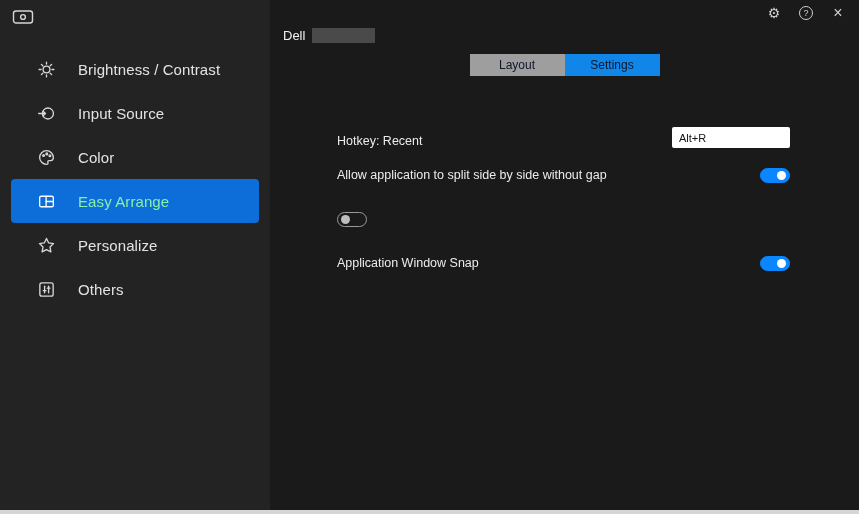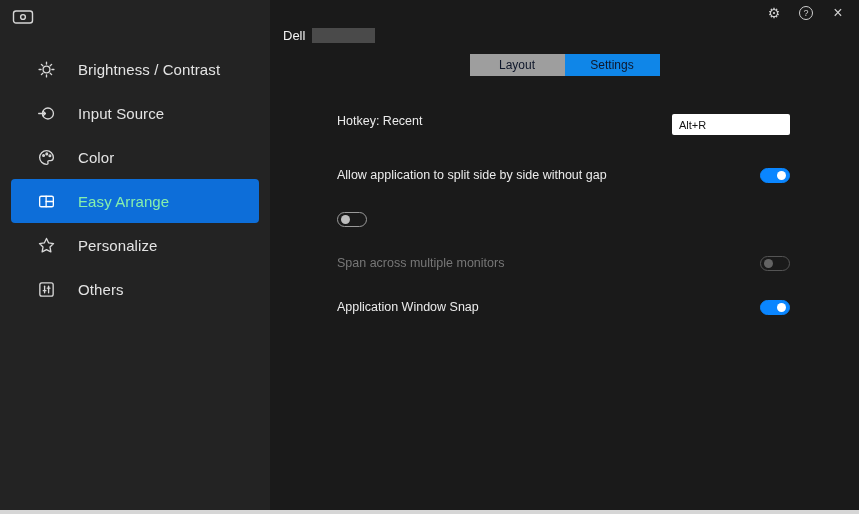--- a/index.html
+++ b/index.html
@@ -29,21 +29,21 @@
   .monitor-name{font-size:13px;color:#f2f2f2}
   .monitor-redacted{width:63px;height:15px;background:#4a4a4a}
 
   .tabs{margin-top:11px;display:flex;justify-content:center}
   .tab{width:95px;height:22px;font-size:12px;display:flex;align-items:center;justify-content:center;cursor:default}
   .tab.inactive{background:var(--tab_inactive_bg,#9e9e9e);color:#0f172a}
   .tab.active{background:var(--tab_active_bg,#0f86e8);color:#0f172a}
 
   
   .settings{margin:38px 69px 0 67px}
-  .hotkey-row{height:34px;display:flex;align-items:flex-start;justify-content:space-between}
+  .hotkey-row{height:34px;display:flex;align-items:flex-end;justify-content:space-between}
   .setting-label{font-size:12.5px;color:#ebebeb}
   .setting-label.disabled{color:#777}
   .hotkey-input{width:118px;height:21px;background:#fff;border:none;border-radius:2px;color:#141414;font-size:11px;font-family:Liberation Sans, sans-serif;padding:0 7px;outline:none}
   .rows{margin-top:5px}
   .setting-row{height:44px;display:flex;align-items:center;justify-content:space-between}
 
   
   .toggle{position:relative;width:30px;height:15px;border-radius:9px;border:1px solid #9a9a9a;flex:none;cursor:default}
   .toggle::after{content:"";position:absolute;top:2px;left:3px;width:9px;height:9px;border-radius:50%;background:#bdbdbd}
   .toggle.on{background:var(--toggle_on,#0a86ff);border-color:var(--toggle_on,#0a86ff)}
@@ -173,24 +173,20 @@
 
         <div class="setting-row">
           <span class="setting-label">Allow application to split side by side without gap</span>
           <span class="toggle on"></span>
         </div>
 
         <div class="setting-row">
           <span class="toggle"></span>
         </div>
 
-        <div class="setting-row">
-          <span class="setting-label disabled">Span across multiple monitors</span>
-          <span class="toggle disabled"></span>
-        </div>
 
         <div class="setting-row">
           <span class="setting-label">Application Window Snap</span>
           <span class="toggle on"></span>
         </div>
 
       </div>
     </div>
   </div>
 

